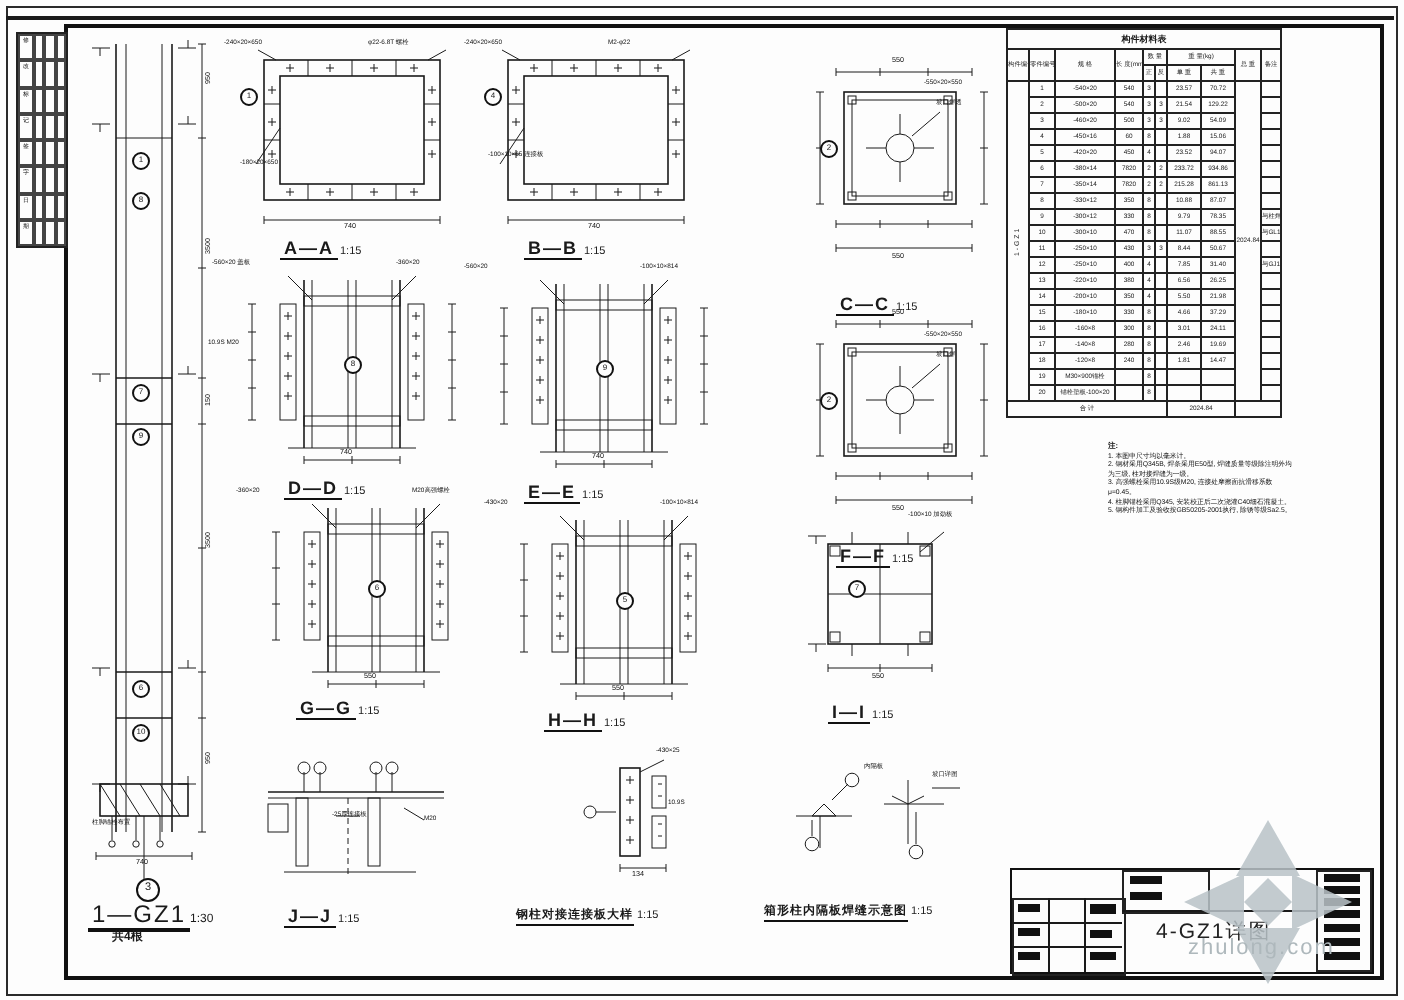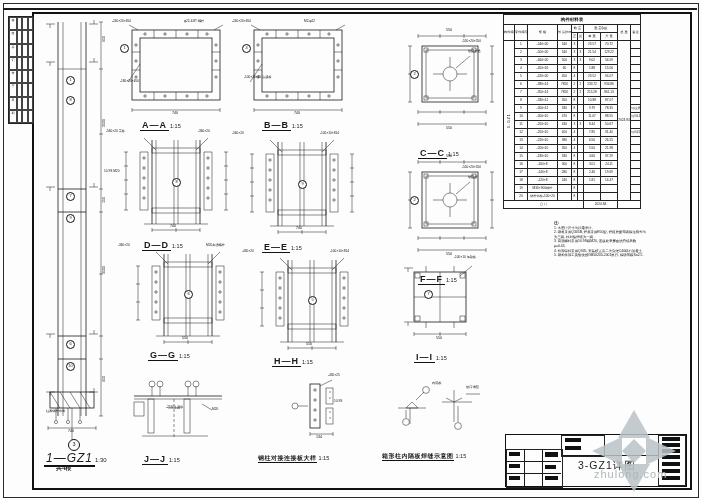--- a/index.html
+++ b/index.html
@@ -42,21 +42,21 @@
   
   #title-block{left:505px;top:434px;width:180px;height:51px;border:1.5px solid #111;}
   .tb-cell{position:absolute;border:0.5px solid #222;}
   .bar{position:absolute;background:#111;}
   #drawing-title{position:absolute;left:72px;top:24px;font-size:10.5px;color:#222;letter-spacing:1px;white-space:nowrap;}
   
   #watermark{position:absolute;left:584px;top:408px;width:100px;height:86px;pointer-events:none;}
   #wm-text{position:absolute;left:594px;top:468px;font-size:11px;color:#aeb8bc;letter-spacing:1px;}
   
   #elev-label{position:absolute;left:44px;top:448px;white-space:nowrap;}
-  #elev-name{font-size:12px;border-bottom:2px solid #111;letter-spacing:1px;padding:0 2px;font-style:italic;}
+  #elev-name{font-size:12px;border-bottom:2px solid #111;letter-spacing:1px;padding:0 2px;}
   #elev-scale{font-size:6px;}
   #elev-count{position:absolute;left:56px;top:464px;font-size:6px;font-weight:bold;}
 </style>
 </head>
 <body>
 
 <div id="sheet">
 
   <div class="abs" id="outer-border"></div>
   <div class="abs" id="top-rule"></div>
@@ -743,21 +743,21 @@
     <div class="bar" style="left:3px;top:41px;width:11px;height:4px"></div>
     <div class="bar" style="left:39px;top:17px;width:13px;height:5px"></div>
     <div class="bar" style="left:39px;top:30px;width:11px;height:4px"></div>
     <div class="bar" style="left:39px;top:41px;width:13px;height:4px"></div>
 
     <div class="tb-cell" style="left:55px;top:0;width:42px;height:20px"></div>
     <div class="bar" style="left:59px;top:3px;width:16px;height:4px"></div>
     <div class="bar" style="left:59px;top:11px;width:16px;height:4px"></div>
     <div class="ln" style="left:55px;top:20px;width:97px;height:0.5px"></div>
 
-    <span id="drawing-title">3-GZ1详图</span>
+    <span id="drawing-title">4-GZ1详图</span>
 
     <div class="tb-cell" style="left:152px;top:0;width:26px;height:49px"></div>
     <div class="bar" style="left:156px;top:2px;width:18px;height:3.5px"></div>
     <div class="bar" style="left:156px;top:8px;width:18px;height:3.5px"></div>
     <div class="bar" style="left:156px;top:14px;width:18px;height:3.5px"></div>
     <div class="bar" style="left:156px;top:20px;width:18px;height:3.5px"></div>
     <div class="bar" style="left:156px;top:27px;width:18px;height:3.5px"></div>
     <div class="bar" style="left:156px;top:34px;width:18px;height:3.5px"></div>
     <div class="bar" style="left:156px;top:41px;width:18px;height:3.5px"></div>
   </div>

